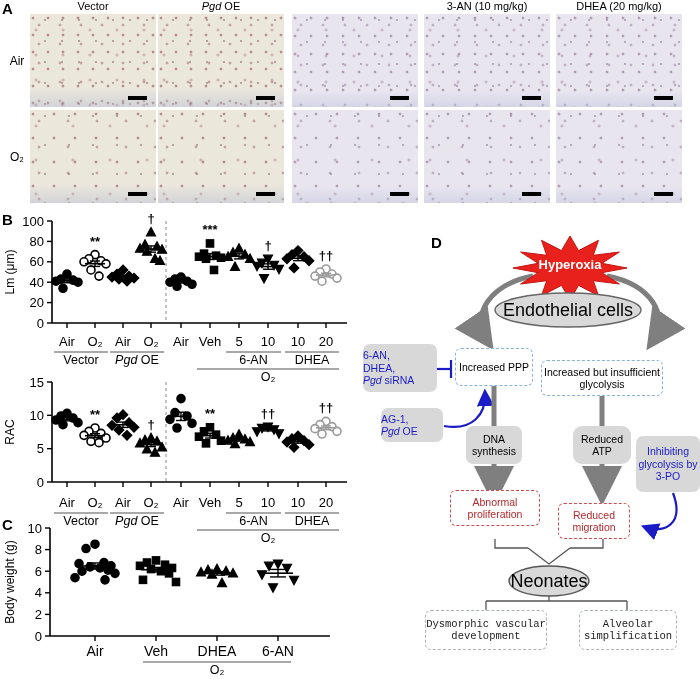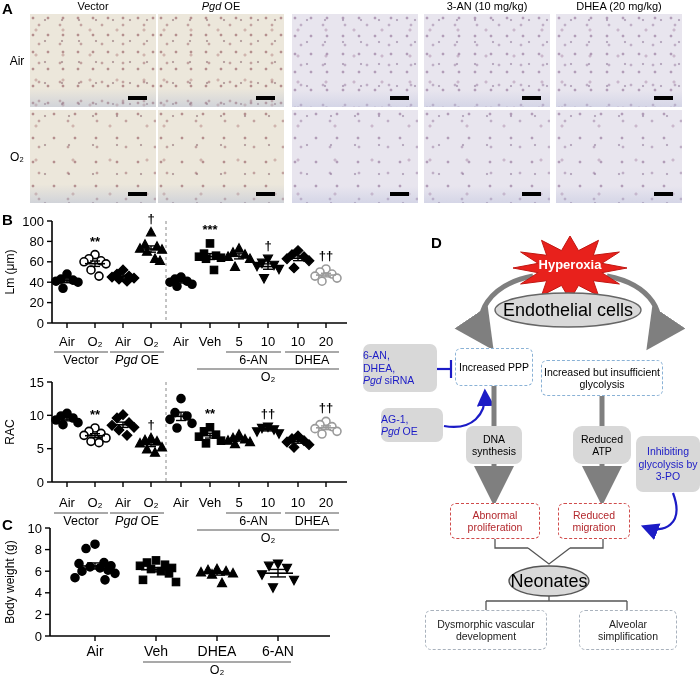--- a/index.html
+++ b/index.html
@@ -26,21 +26,21 @@
     background-size:100% 100%,16px 18px,22px 20px,18px 22px,28px 26px;}
   .histo.open{background-size:100% 100%,21px 24px,29px 26px,24px 29px,37px 34px;}
   .chart{position:absolute;}
   
   .panelD{position:absolute;left:355px;top:230px;width:345px;height:449px;}
   .panelD svg{position:absolute;left:0;top:0;}
   .dbox{position:absolute;display:flex;align-items:center;justify-content:center;
         text-align:center;font-size:10.5px;line-height:1.18;box-sizing:border-box;background:#fff;}
   .dash-blue{border:1.5px dashed #8ab2d6;border-radius:6px;}
   .dash-red{border:1.5px dashed #d04b4b;border-radius:6px;color:#b3282d;}
-  .dash-gray{border:1.5px dashed #a9b2bd;border-radius:6px;color:#222;}
+  .dash-gray{border:1.5px dashed #a9b2bd;border-radius:6px;color:#222;font-family:Liberation Mono, monospace;}
   .graybox{background:#d8d8d8;border-radius:7px;border:none;}
   .bluetext{color:#1b1bc6;}
   .lefttext{justify-content:flex-start;text-align:left;}
   .etext{position:absolute;text-align:center;font-size:18px;background:transparent;}
   .burst-text{position:absolute;text-align:center;font-size:13px;font-weight:bold;color:#fff;background:transparent;}
   .ital{font-style:italic;}
 </style>
 </head>
 <body>
 
@@ -581,21 +581,21 @@
       <div>
         <span>AG-1,</span><br>
         <span class="ital">Pgd</span><span> OE</span>
       </div>
     </div>
 
     <div class="dbox graybox" style="left:111px;top:196px;width:56px;height:38px;">DNA synthesis</div>
     <div class="dbox graybox" style="left:218px;top:196px;width:58px;height:38px;border-radius:9px;">Reduced ATP</div>
     <div class="dbox graybox bluetext" style="left:281px;top:206px;width:64px;height:56px;">Inhibiting glycolysis by 3-PO</div>
 
-    <div class="dbox dash-red" style="left:95px;top:273px;width:90px;height:36px;">Abnormal proliferation</div>
+    <div class="dbox dash-red" style="left:95px;top:260px;width:90px;height:36px;">Abnormal proliferation</div>
     <div class="dbox dash-red" style="left:203px;top:273px;width:72px;height:36px;">Reduced migration</div>
 
     <div class="etext" style="left:154px;top:340px;width:80px;line-height:22px;">Neonates</div>
 
     <div class="dbox dash-gray" style="left:70px;top:380px;width:122px;height:40px;">Dysmorphic vascular development</div>
     <div class="dbox dash-gray" style="left:224px;top:380px;width:98px;height:40px;">Alveolar simplification</div>
   </div>
 
 </div>
 

